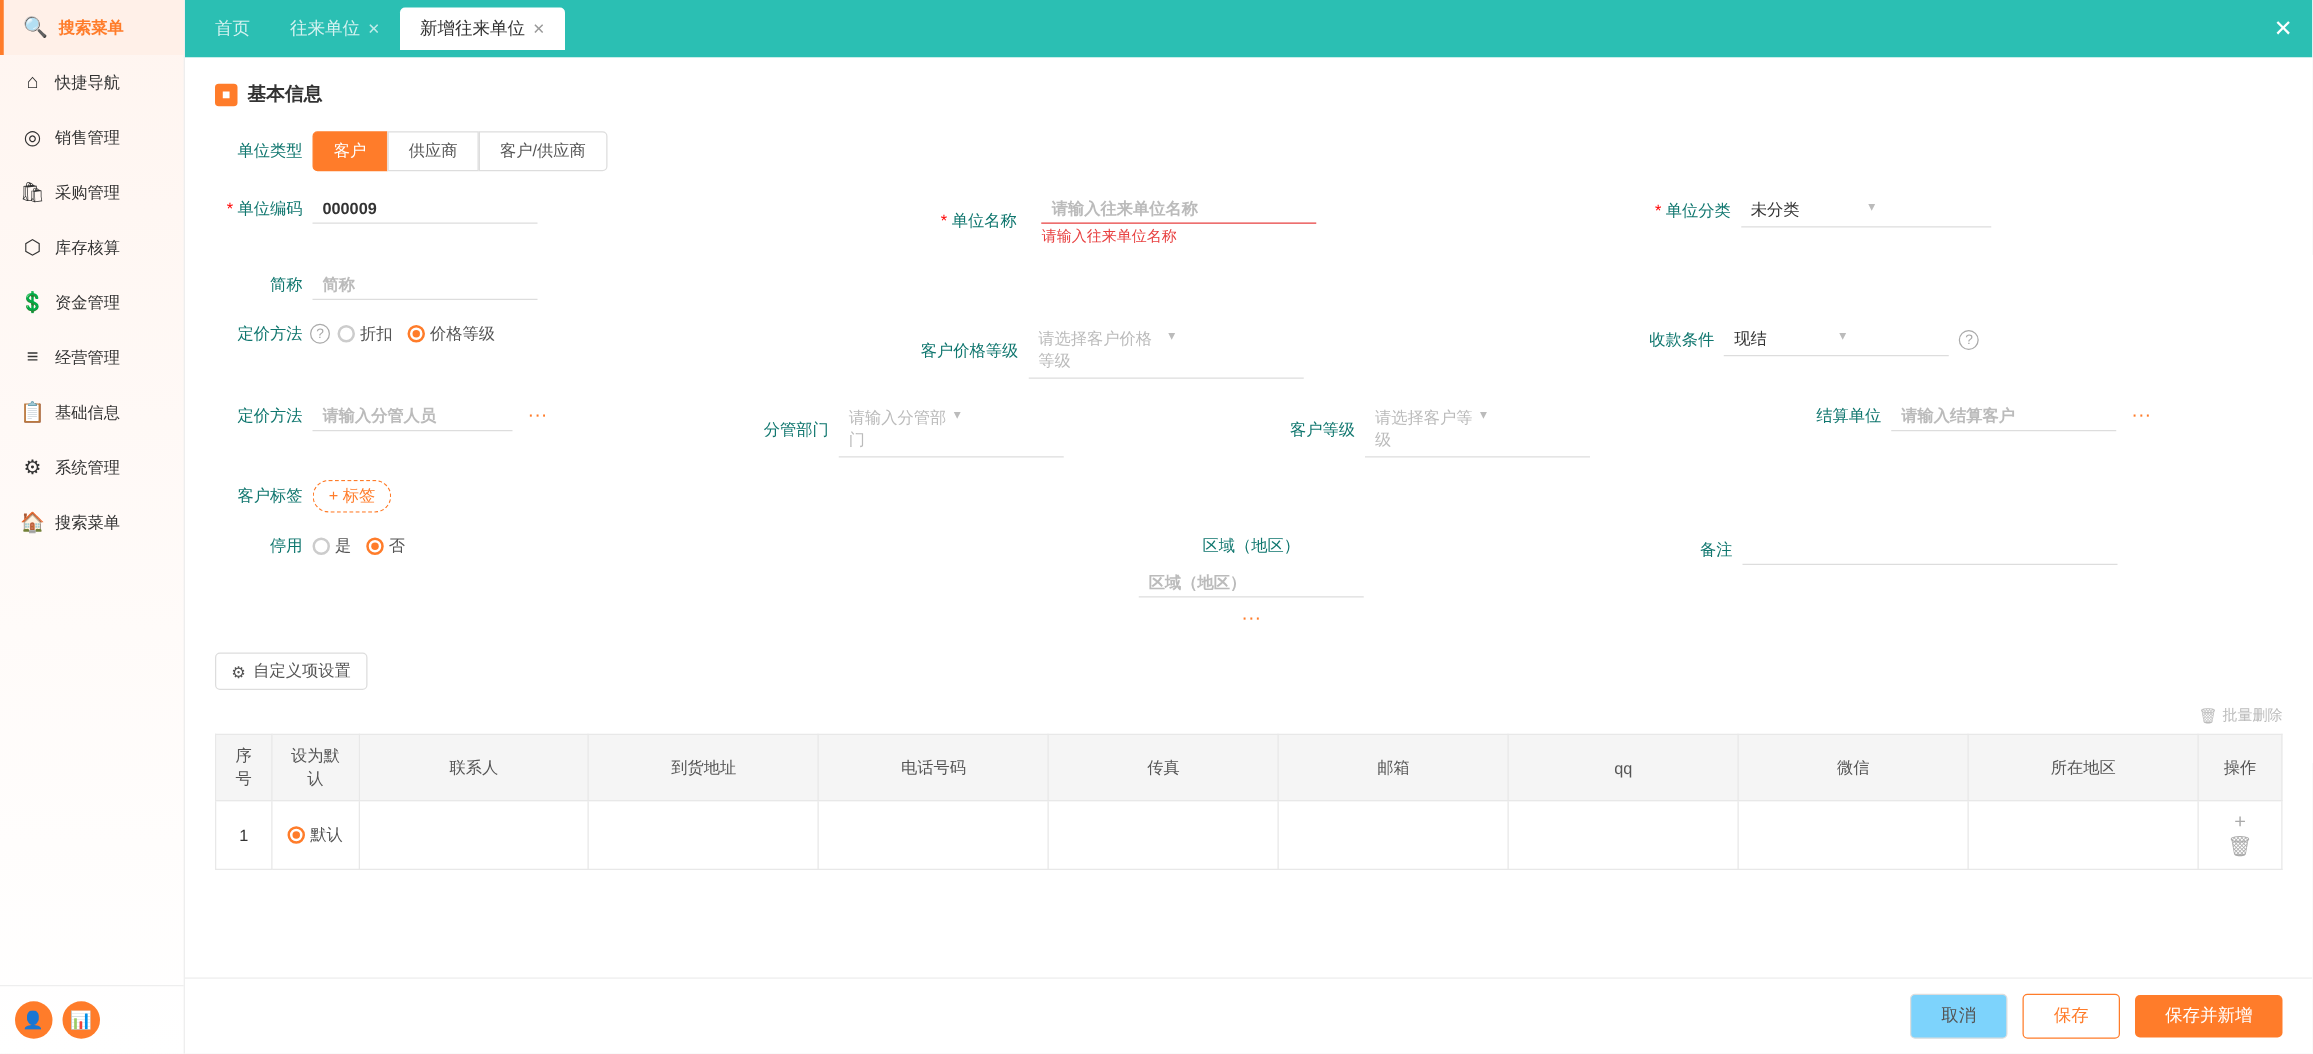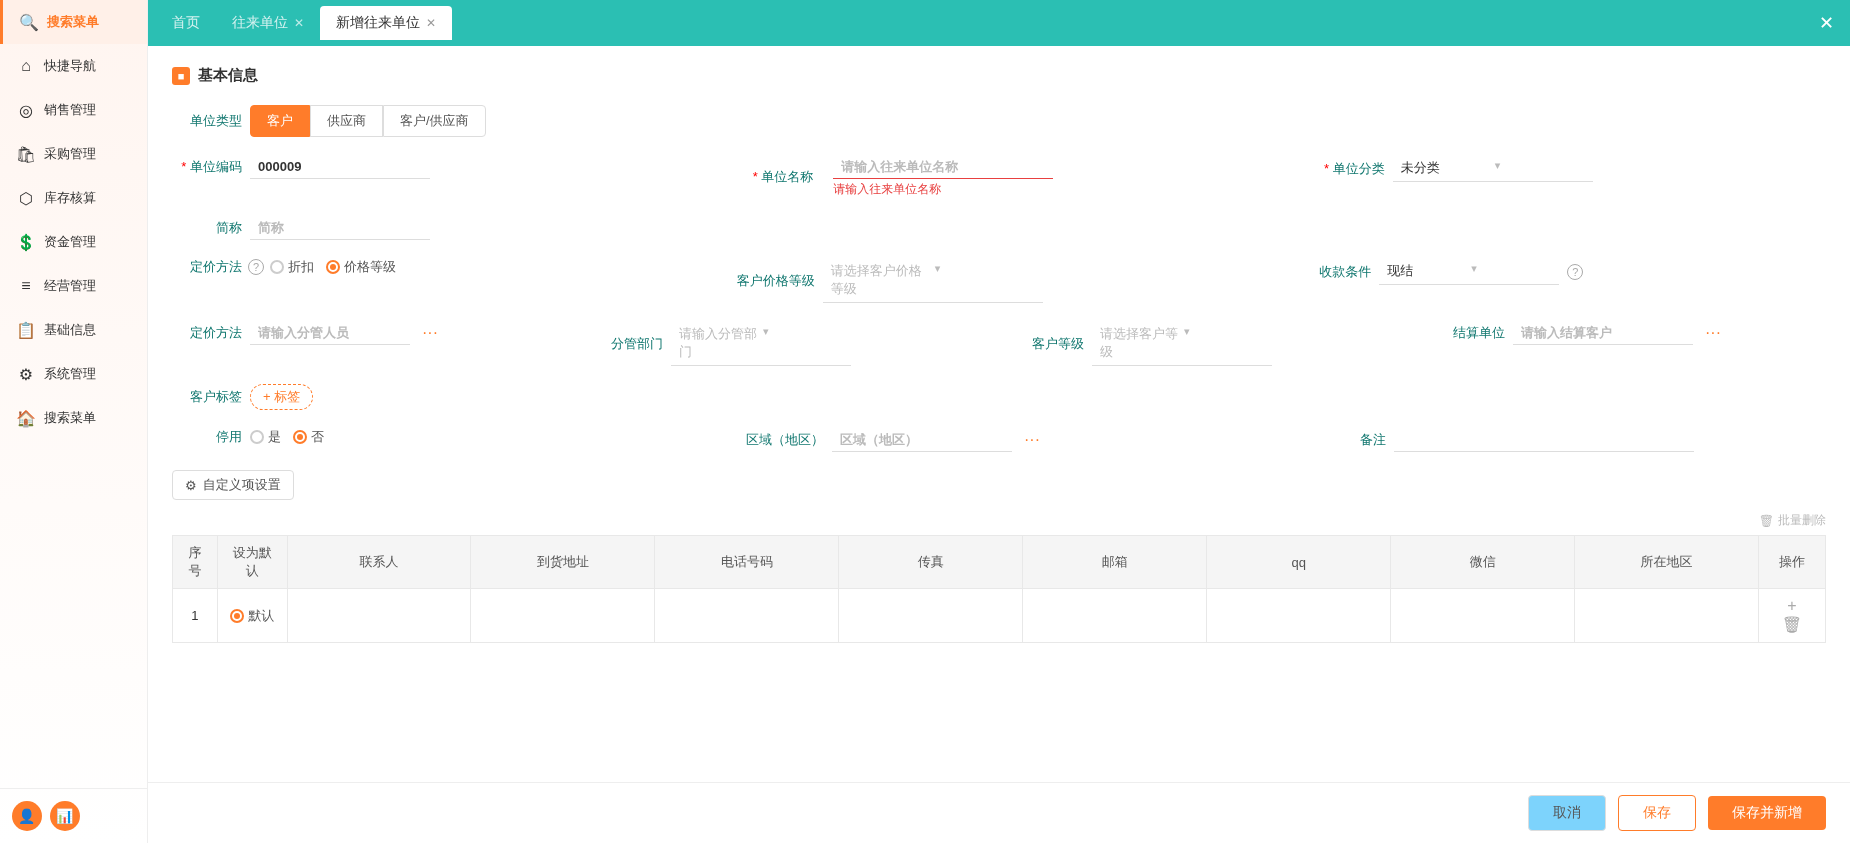--- a/index.html
+++ b/index.html
@@ -538,21 +538,21 @@
           <div class="radio-item">
             <div class="radio-circle"></div>
             <span>是</span>
           </div>
           <div class="radio-item">
             <div class="radio-circle checked"></div>
             <span>否</span>
           </div>
         </div>
       </div>
-      <div class="form-group" style="margin-left:64px;">
+      <div class="form-group" style="margin-left:64px;flex-direction:column;">
         <span class="form-label">区域（地区）</span>
         <input class="form-input" type="text" style="width: 180px;" placeholder="区域（地区）">
         <span class="more-btn">···</span>
       </div>
       <div class="form-group" style="margin-left:60px;">
         <span class="form-label">备注</span>
         <input class="form-input" type="text" style="width: 300px;">
       </div>
     </div>
 

